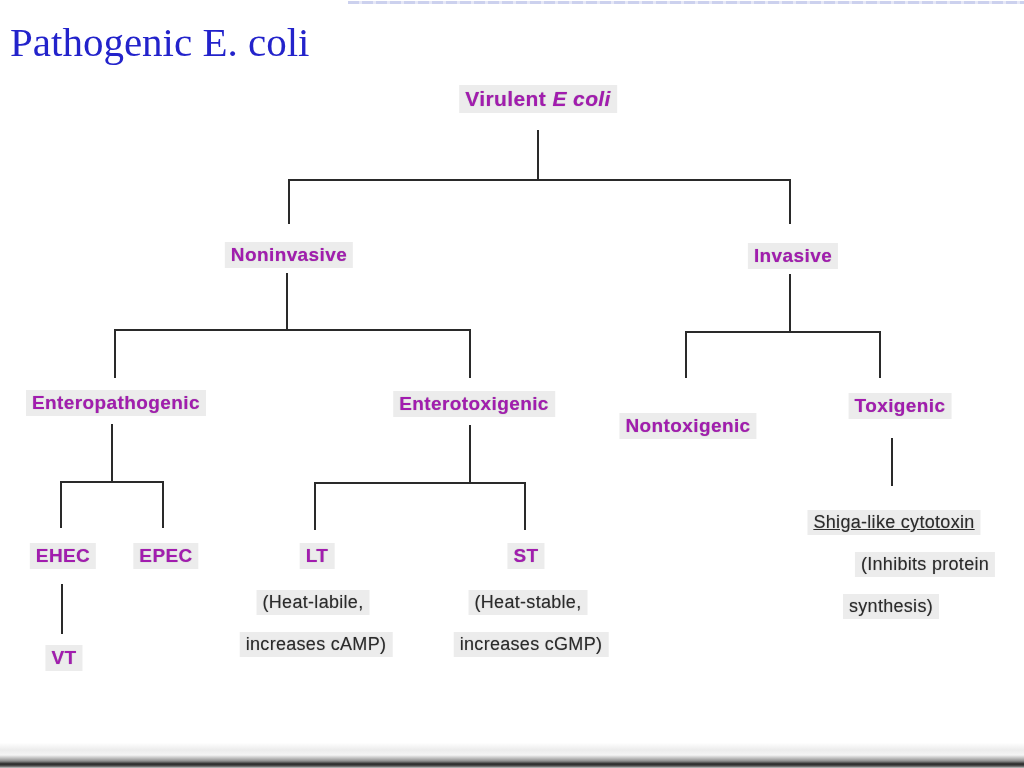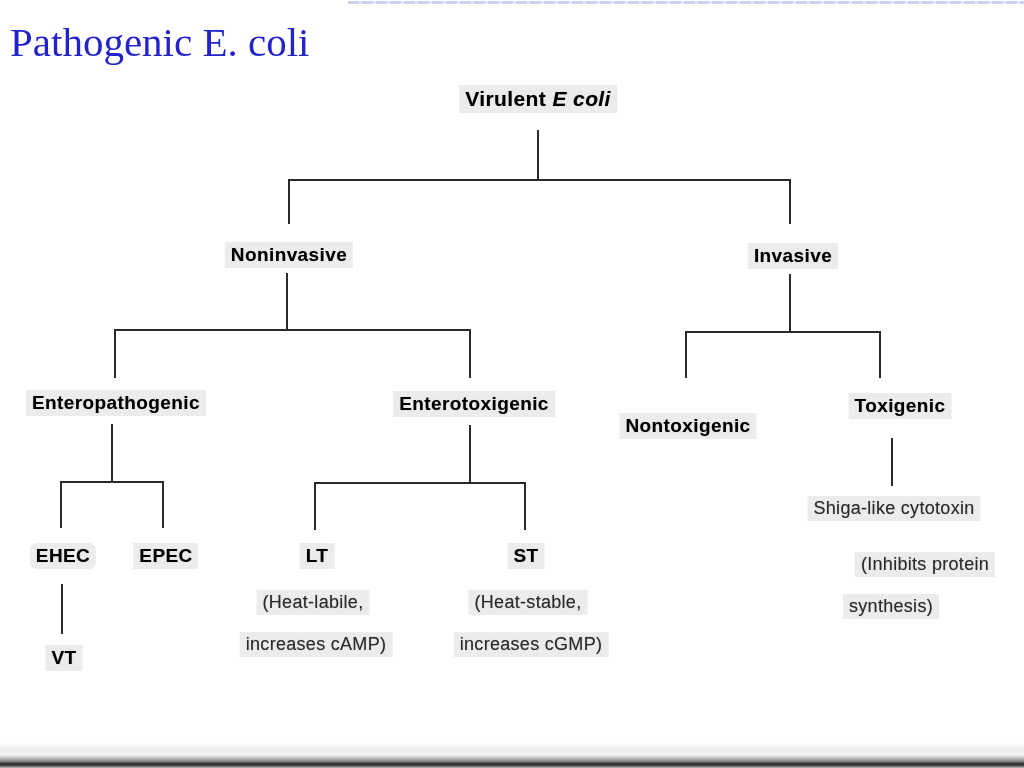--- a/index.html
+++ b/index.html
@@ -19,21 +19,21 @@
     background:repeating-linear-gradient(90deg,var(--top-rule) 0 11px,#e6e8f7 11px 14px);
   }
   .slide-title{
     position:absolute;left:10px;top:18px;
     font-family:"Liberation Serif",serif;
     font-size:41px;font-weight:400;color:var(--title-blue);
     letter-spacing:0px;white-space:nowrap;
   }
   .node,.desc{
     position:absolute;transform:translateX(-50%);
-    color:#000000;white-space:nowrap;
+    color:#a21caf;white-space:nowrap;
     background:var(--label-shade);
     padding:2px 6px;
     text-shadow:0 0 1px rgba(40,40,40,.4);
   }
   .node{font-size:19px;font-weight:700;letter-spacing:.4px;}
   .node.root{font-size:21px;}
   .node .it{font-style:italic;}
   .desc{font-size:18px;font-weight:400;color:#2b2b2b;letter-spacing:.3px;}
   .ln{position:absolute;background:var(--diagram-line);}
   .bottom-scan{
@@ -82,32 +82,32 @@
   <div class="ln" style="left:60px;top:481px;width:2px;height:47px;"></div>
   <div class="ln" style="left:162px;top:481px;width:2px;height:47px;"></div>
 
   <div class="ln" style="left:469px;top:425px;width:2px;height:58px;"></div>
   <div class="ln" style="left:314px;top:482px;width:212px;height:2px;"></div>
   <div class="ln" style="left:314px;top:482px;width:2px;height:48px;"></div>
   <div class="ln" style="left:524px;top:482px;width:2px;height:48px;"></div>
 
   <div class="ln" style="left:891px;top:438px;width:2px;height:48px;"></div>
 
-  <div class="node" style="left:63px;top:543px;border-radius:7px;">EHEC</div>
+  <div class="node" style="left:63px;top:543px;">EHEC</div>
   <div class="node" style="left:166px;top:543px;">EPEC</div>
   <div class="node" style="left:317px;top:543px;">LT</div>
   <div class="node" style="left:526px;top:543px;">ST</div>
 
   <div class="desc" style="left:313px;top:590px;">(Heat-labile,</div>
   <div class="desc" style="left:316px;top:632px;">increases cAMP)</div>
   <div class="desc" style="left:528px;top:590px;">(Heat-stable,</div>
   <div class="desc" style="left:531px;top:632px;">increases cGMP)</div>
 
   <div class="ln" style="left:61px;top:584px;width:2px;height:50px;"></div>
   <div class="node" style="left:64px;top:645px;">VT</div>
 
-  <div class="desc" style="left:894px;top:496px;">Shiga-like cytotoxin</div>
+  <div class="desc" style="left:894px;top:510px;text-decoration:underline;">Shiga-like cytotoxin</div>
   <div class="desc" style="left:891px;top:552px;margin-left:34px;">(Inhibits protein</div>
   <div class="desc" style="left:891px;top:594px;">synthesis)</div>
 
   <div class="bottom-scan"></div>
 
 </div>
 
 </body></html>

